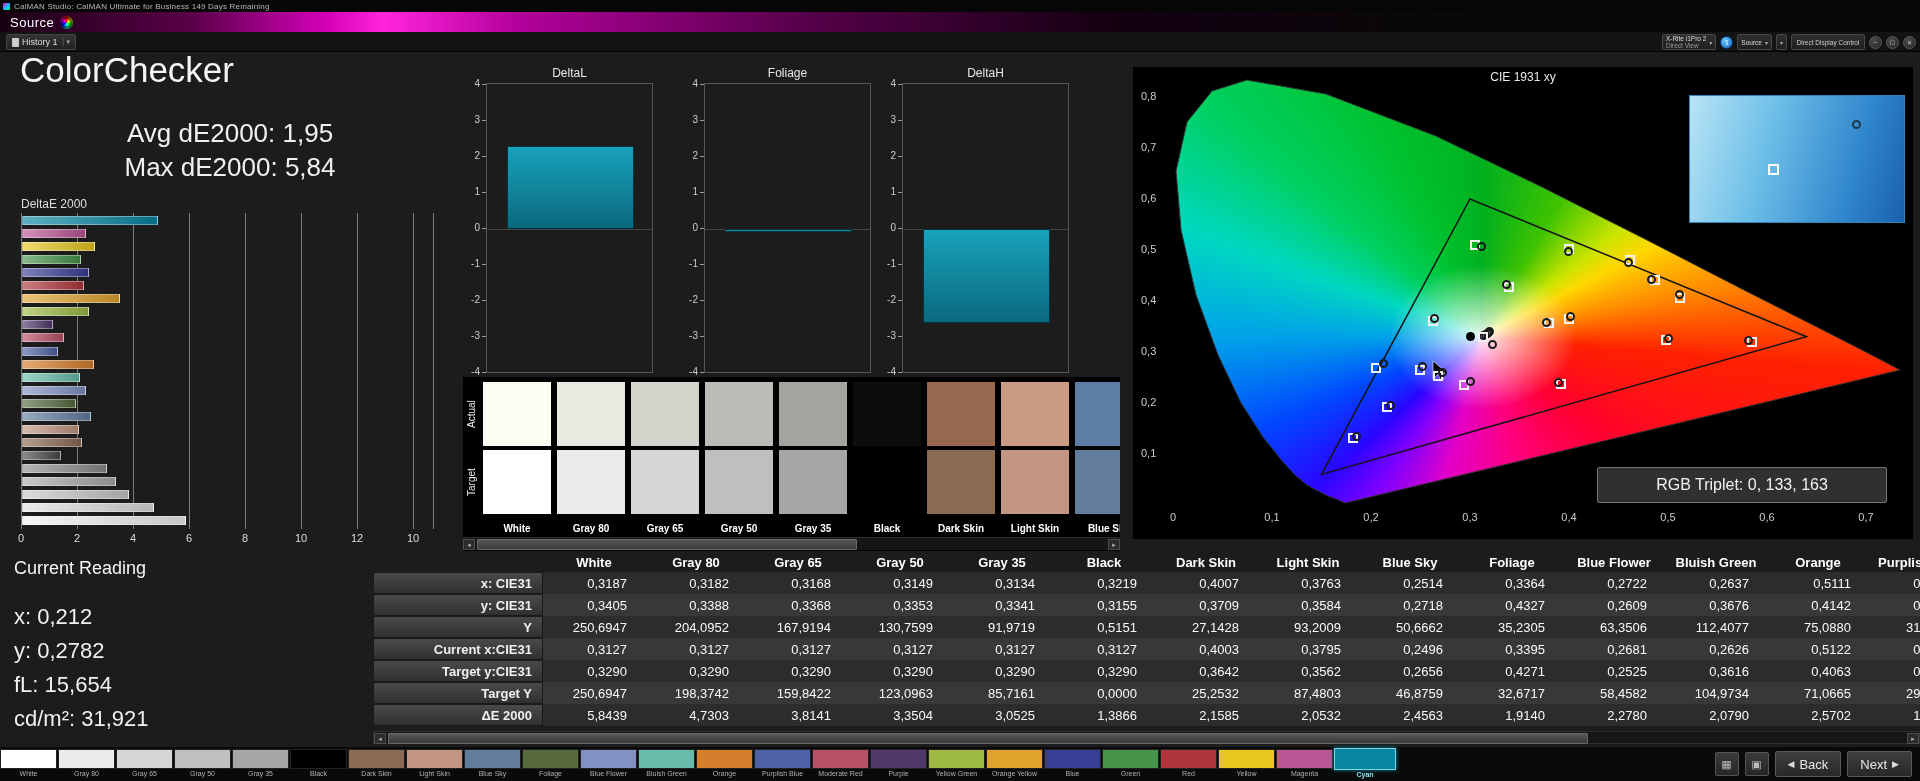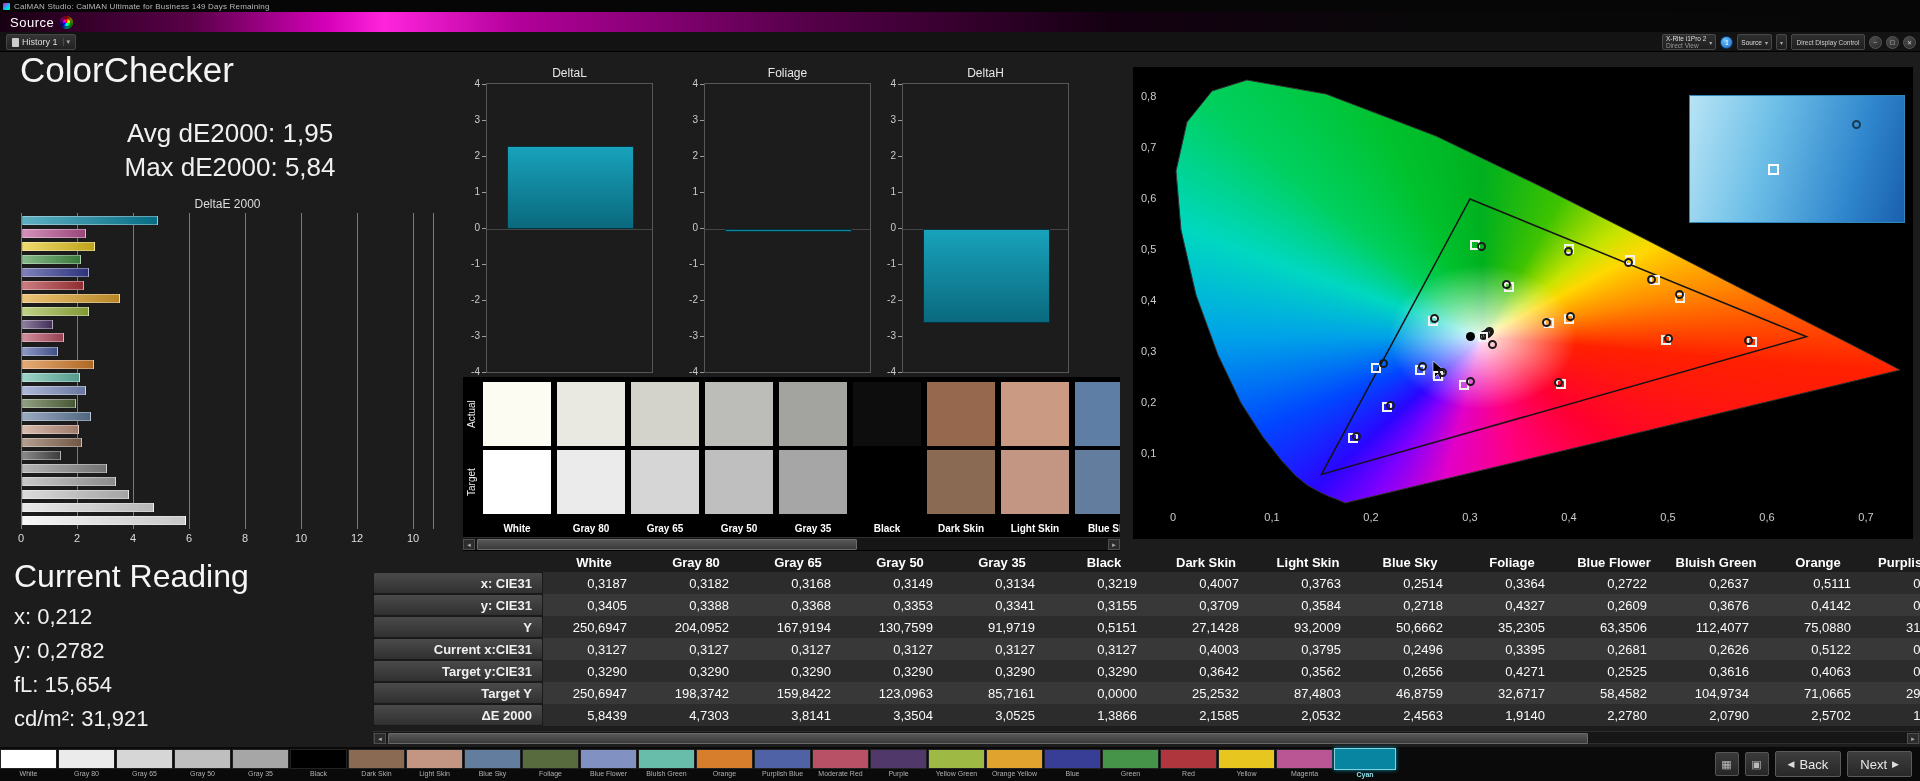--- a/index.html
+++ b/index.html
@@ -23,27 +23,27 @@
 .tb-dd .l1{font-size:6.5px;color:#ddd;white-space:nowrap}
 .tb-dd .l2{font-size:6.5px;color:#999;white-space:nowrap}
 .tb-arrow{font-size:6px;color:#aaa}.tb-arrow::before{content:"▾"}
 .tb-badge{width:13px;height:13px;border-radius:50%;background:radial-gradient(circle at 35% 30%,#6cc4ff,#1565c0);color:#fff;font-size:7px;display:flex;align-items:center;justify-content:center;border:1px solid #0b3c70}
 .ddc{width:66px;font-size:6.5px;line-height:7px;color:#ccc;text-align:center;white-space:normal}
 .win-btn{width:13px;height:13px;border-radius:50%;background:radial-gradient(circle at 35% 30%,#4a4a4a,#262626);border:1px solid #5a5a5a;color:#ccc;font-size:6px;display:flex;align-items:center;justify-content:center}
 
 .cc-title{position:absolute;left:20px;top:50px;font-size:35px;color:#f5f5f5}
 .cc-avg{position:absolute;left:0;top:118px;width:460px;text-align:center;font-size:26px;color:#f0f0f0}
 .cc-max{position:absolute;left:0;top:152px;width:460px;text-align:center;font-size:26px;color:#f0f0f0}
-.de-title{position:absolute;left:21px;top:197px;width:413px;text-align:center;font-size:12px;color:#ddd}
+.de-title{position:absolute;left:21px;top:197px;width:413px;text-align:left;font-size:12px;color:#ddd}
 .de-plot{position:absolute;left:21px;top:213px;width:413px;height:316px;border-right:1px solid #7a7a7a}
 .grid-v{position:absolute;top:0;width:1px;height:316px;background:#7a7a7a}
 .de-xaxis{position:absolute;left:21px;top:532px;width:430px;height:14px}
 .de-xlab{position:absolute;width:20px;text-align:center;font-size:11px;color:#ddd}
 .de-bar{position:absolute;left:1px;height:9px;border:1px solid rgba(255,255,255,.35);background-image:linear-gradient(90deg,rgba(255,255,255,.35),rgba(0,0,0,.18))}
-.cr-title{position:absolute;left:14px;top:558px;font-size:32px;color:#f5f5f5}
+.cr-title{position:absolute;left:14px;top:558px;font-size:18px;color:#f5f5f5}
 .cr-line{position:absolute;left:14px;font-size:22px;color:#f0f0f0}
 
 .mini{position:absolute;top:66px;width:200px;height:312px}
 .mini-title{position:absolute;left:30px;top:0;width:167px;text-align:center;font-size:12px;color:#e8e8e8}
 .mini-plot{position:absolute;left:30px;top:17px;width:167px;height:290px;border:1px solid #575757}
 .mini-ylab{position:absolute;left:0;width:24px;text-align:right;font-size:10px;color:#ccc}
 .mini-tick{position:absolute;left:26px;width:4px;height:1px;background:#9a9a9a}
 .zero-line{position:absolute;left:0;width:100%;height:1px;background:#454545}
 .mini-bar{position:absolute;left:20px;width:127px;background:linear-gradient(180deg,#18a2bb,#0a697e);border:1px solid #02323d}
 
@@ -362,20 +362,22 @@
       <div class="cie-xlab" style="left: 322px;">0,3</div>
       <div class="cie-xlab" style="left: 421px;">0,4</div>
       <div class="cie-xlab" style="left: 520px;">0,5</div>
       <div class="cie-xlab" style="left: 619px;">0,6</div>
       <div class="cie-xlab" style="left: 718px;">0,7</div>
     </div>
   <div class="cie-inset">
     <div class="inset-sq"></div>
     <div class="inset-ci"></div>
   </div>
+  <div class="rgb-box">RGB Triplet: 0, 133, 163</div>
+  <div class="cie-title">CIE 1931 xy</div>
 </div>
 
 <div class="results-table">
     <div class="trow head">
       <div class="tlabel"></div>
       <div class="tcell">White</div>
       <div class="tcell">Gray 80</div>
       <div class="tcell">Gray 65</div>
       <div class="tcell">Gray 50</div>
       <div class="tcell">Gray 35</div>

